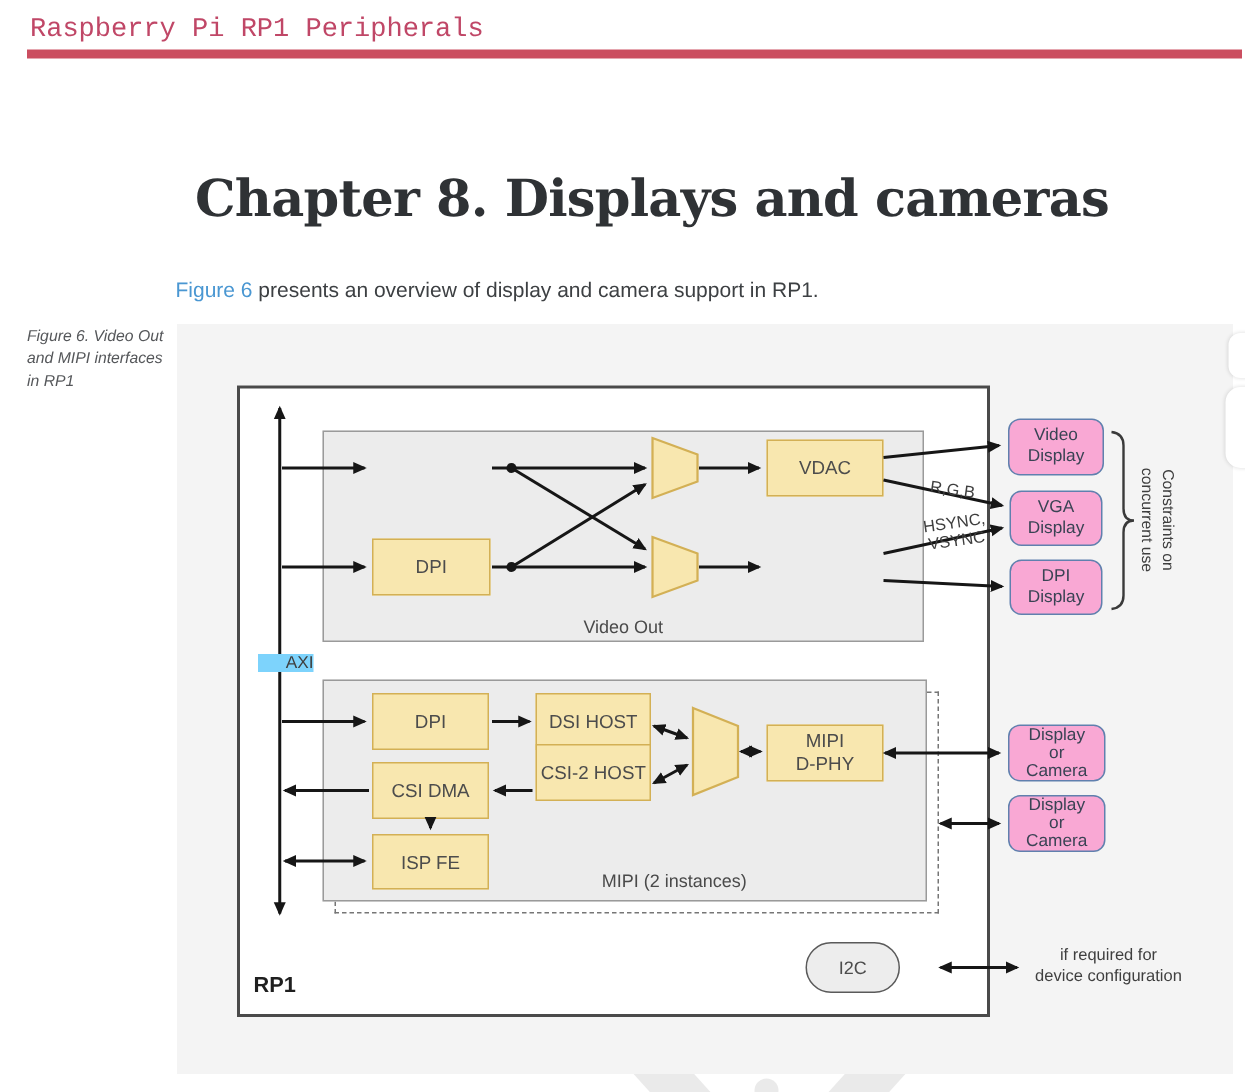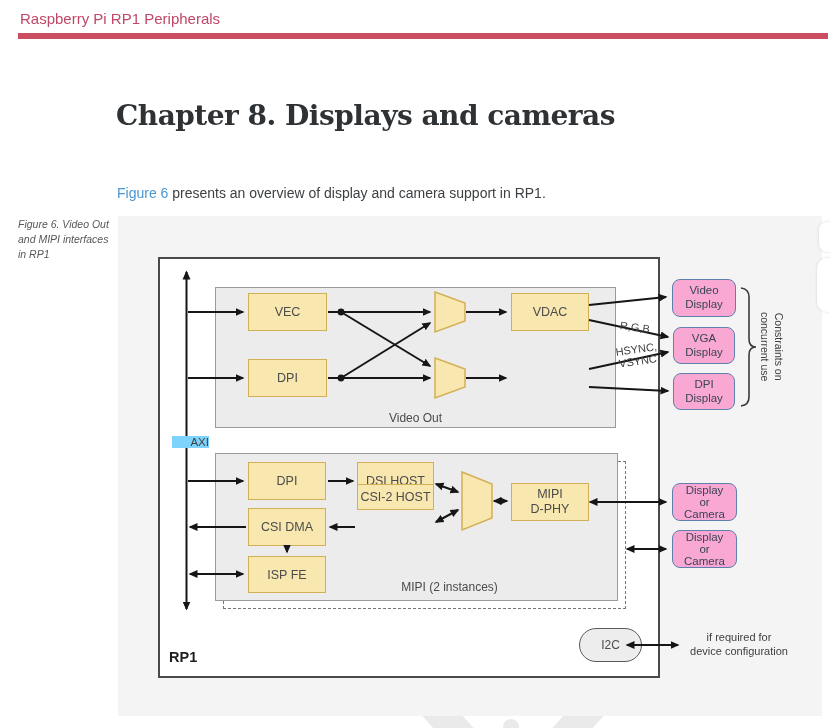--- a/index.html
+++ b/index.html
@@ -1,24 +1,24 @@
 <!DOCTYPE html>
 <html><head>
 <meta charset="utf-8">
 <style>
   html,body{margin:0;padding:0;}
   .page{position:relative;width:830px;height:728px;background:#ffffff;overflow:hidden;
         font-family:"Liberation Sans", sans-serif;}
   
-  .breadcrumb{position:absolute;left:20px;top:10px;font-family:Liberation Sans, sans-serif;
-              font-size:15px;color:#c04767;z-index:4;text-decoration:none;cursor:pointer;}
+  .breadcrumb{position:absolute;left:20px;top:10px;font-family:Liberation Mono, monospace;
+              font-size:18px;color:#c04767;z-index:4;text-decoration:none;cursor:pointer;}
   .header-rule{position:absolute;left:18px;top:33px;width:810px;height:6px;background:#cb4e60;z-index:4;}
   
-  .chapter-title{position:absolute;left:116px;top:99px;margin:0;font-family:"DejaVu Serif", serif;
-                 font-weight:700;font-size:28px;color:#2f3235;letter-spacing:-0.5px;z-index:4;white-space:nowrap;}
+  .chapter-title{position:absolute;left:116px;top:99px;margin:14px;font-family:"DejaVu Serif", serif;
+                 font-weight:700;font-size:34px;color:#2f3235;letter-spacing:-0.5px;z-index:4;white-space:nowrap;}
   .intro{position:absolute;left:117px;top:185px;margin:0;font-size:14px;color:#3d4043;z-index:4;}
   .intro a{color:#4a97d2;text-decoration:none;cursor:pointer;text-align:center;}
   
   .fig-caption{position:absolute;left:18px;top:217px;width:92px;font-size:10.5px;font-style:italic;
                color:#55575a;line-height:1.45;z-index:4;}
   .figure-bg{position:absolute;left:118px;top:216px;width:704px;height:500px;background:#f4f4f4;z-index:0;}
   
   .region-dotted{position:absolute;left:223px;top:461px;width:403px;height:148px;
                  border:1px dashed #767676;box-sizing:border-box;z-index:1;}
   .region{position:absolute;background:#ececec;border:1px solid #9a9a9a;box-sizing:border-box;z-index:1;}
@@ -67,37 +67,36 @@
 
   <div class="figure-bg"></div>
 
   <div class="rp1-box"></div>
   <div class="rp1-label">RP1</div>
   <div class="axi-label">AXI</div>
 
   <div class="region" style="left:215px;top:287px;width:401px;height:141px;"></div>
   <div class="dlabel" style="left:215px;top:411px;width:401px;">Video Out</div>
 
-  <div class="blk yellow" style="left:248px;top:293px;width:79px;height:38px;">VEC</div>
   <div class="blk yellow" style="left:248px;top:359px;width:79px;height:38px;">DPI</div>
   <div class="blk yellow" style="left:511px;top:293px;width:78px;height:38px;">VDAC</div>
 
   <div class="region-dotted"></div>
   <div class="region" style="left:215px;top:453px;width:403px;height:148px;"></div>
   <div class="dlabel" style="left:215px;top:580px;width:469px;">MIPI (2 instances)</div>
 
   <div class="blk yellow" style="left:248px;top:462px;width:78px;height:38px;">DPI</div>
   <div class="blk yellow" style="left:357px;top:462px;width:77px;height:38px;">DSI HOST</div>
   <div class="blk yellow" style="left:248px;top:508px;width:78px;height:38px;">CSI DMA</div>
-  <div class="blk yellow" style="left:357px;top:484px;width:77px;height:26px;">CSI-2 HOST</div>
+  <div class="blk yellow" style="left:357px;top:496px;width:77px;height:38px;">CSI-2 HOST</div>
   <div class="blk yellow" style="left:248px;top:556px;width:78px;height:37px;">ISP FE</div>
   <div class="blk yellow pre" style="left:511px;top:483px;width:78px;height:38px;text-align:center;line-height:1.2;">MIPI
 D-PHY</div>
 
-  <div class="blk grayblk" style="left:579px;top:628px;width:63px;height:34px;border-radius:17px;">I2C</div>
+  <div class="blk grayblk" style="left:537px;top:628px;width:63px;height:34px;border-radius:17px;">I2C</div>
   <div class="i2c-note pre">if required for
 device configuration</div>
 
   <div class="blk blue pre" style="left:672px;top:279px;width:64px;height:38px;">Video
 Display</div>
   <div class="blk blue pre" style="left:673px;top:327px;width:62px;height:37px;">VGA
 Display</div>
   <div class="blk blue pre" style="left:673px;top:373px;width:62px;height:37px;">DPI
 Display</div>
   <div class="blk blue pre" style="left:672px;top:483px;width:65px;height:38px;line-height:1.05;">Display

